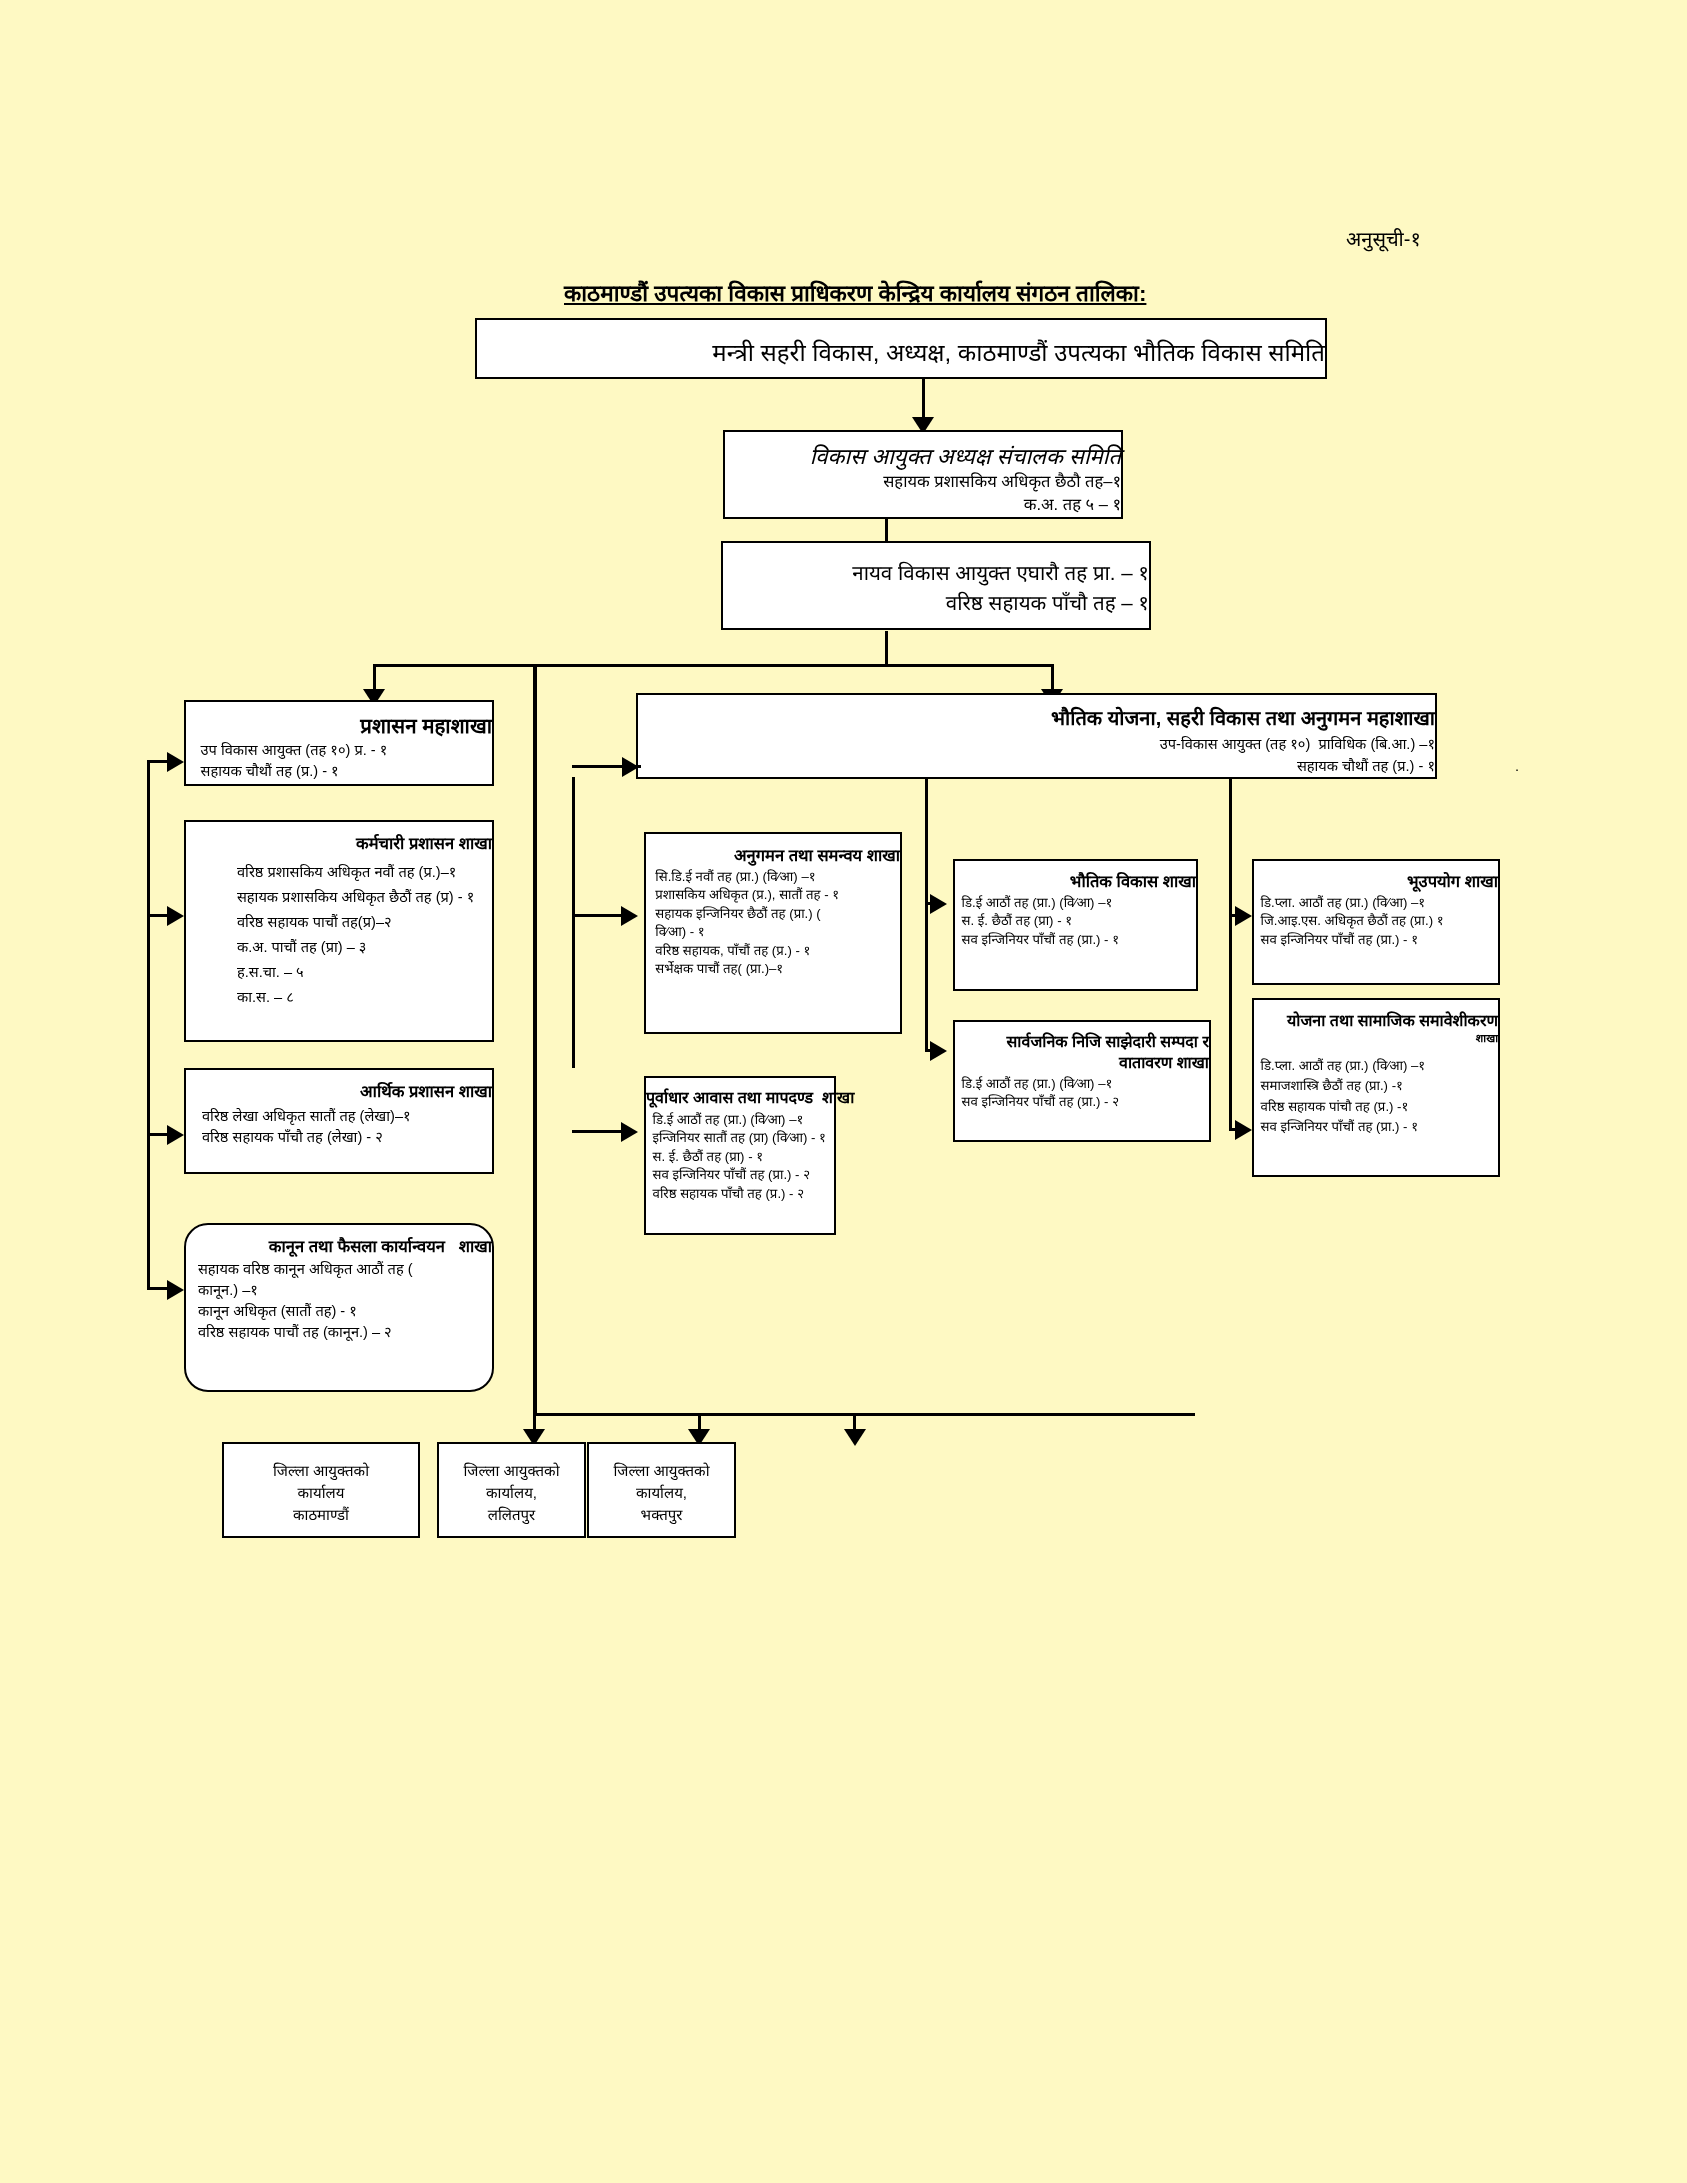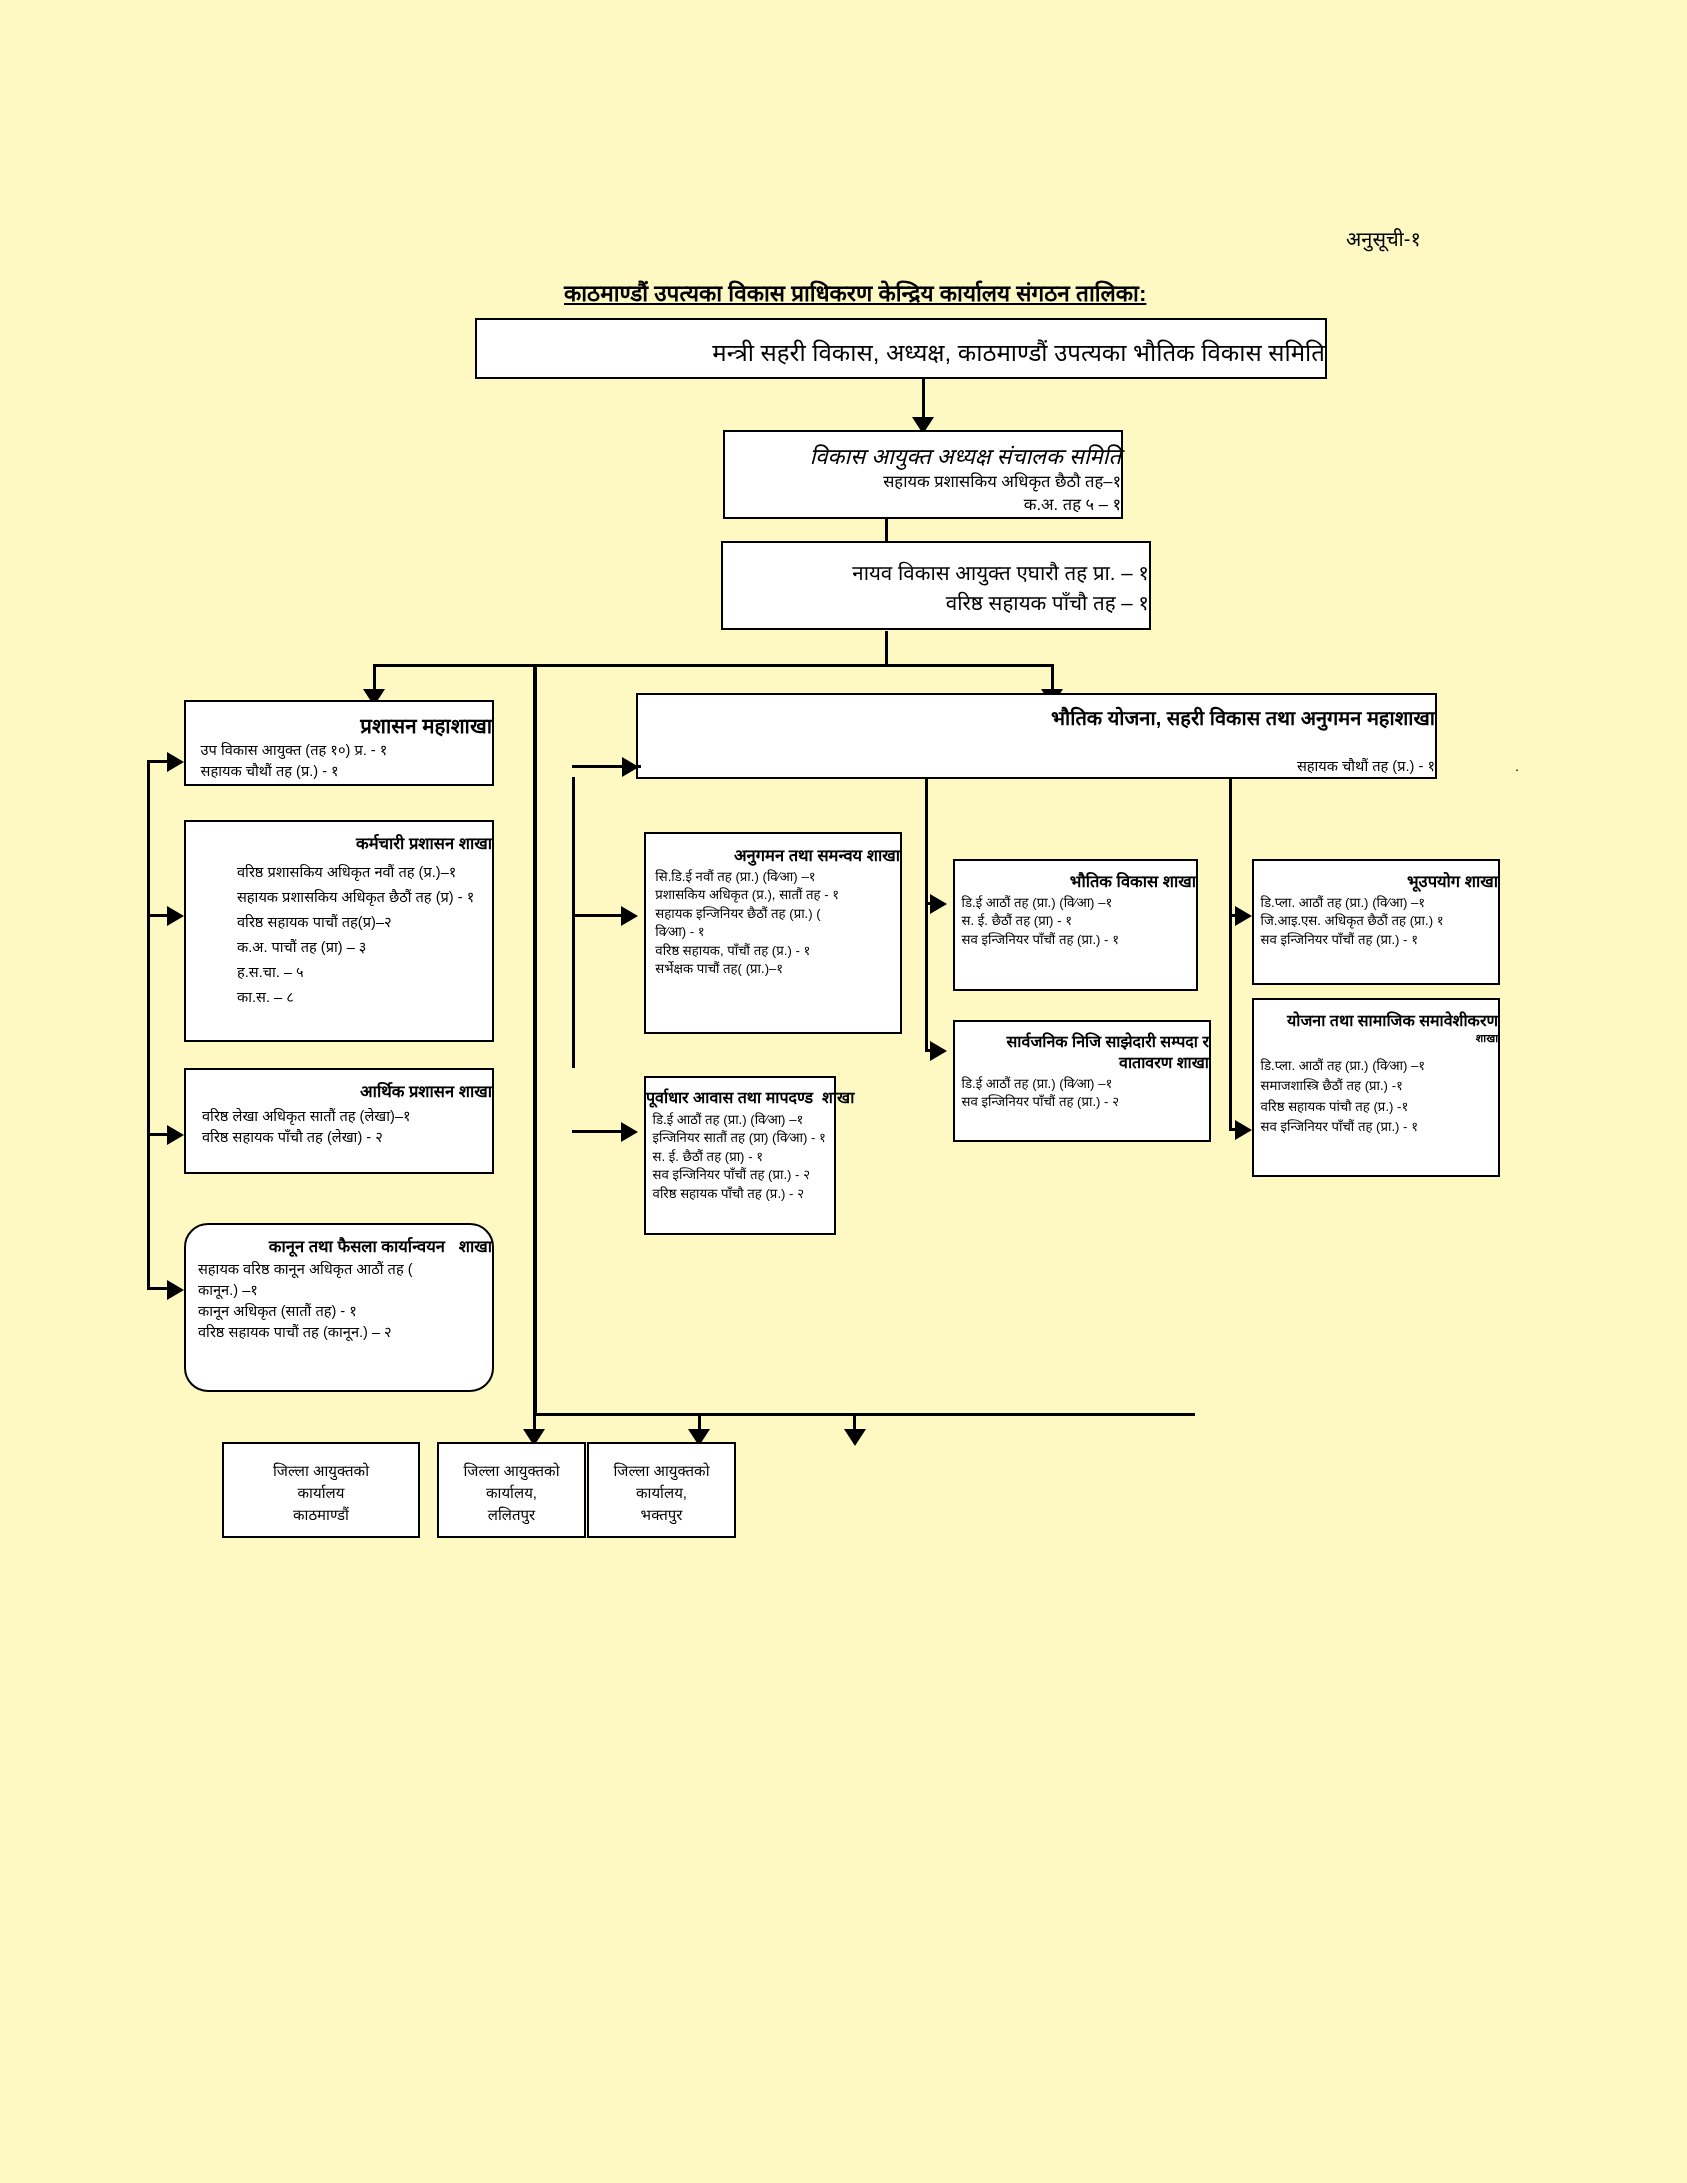--- a/index.html
+++ b/index.html
@@ -141,20 +141,21 @@
       <div>कानून.) –१</div>
       <div>कानून अधिकृत (सातौं तह)  - १</div>
       <div>वरिष्ठ सहायक पाचौं तह (कानून.) – २</div>
     </div>
   </div>
   <div class="ln" style="left:147px;top:1287px;width:24px;height:3.3px;"></div>
   <div class="arrow-r" style="left:167px;top:1280px;"></div>
 
   <div class="bx" style="left:636px;top:693px;width:801px;height:86px;">
     <div class="txt t-big-title ctr" style="left:0;top:9.3px;width:100%;">भौतिक योजना, सहरी विकास तथा अनुगमन महाशाखा</div>
+    <div class="txt t-big-sub ctr" style="left:0;top:38px;width:100%;">उप-विकास आयुक्त (तह १०)  प्राविधिक (बि.आ.) –१</div>
     <div class="txt t-big-sub ctr" style="left:0;top:60px;width:100%;">सहायक चौथौं तह (प्र.) - १</div>
   </div>
 
   <div class="ln" style="left:572px;top:777px;width:3.3px;height:291px;"></div>
 
   <div class="ln" style="left:572px;top:765px;width:69px;height:3.3px;"></div>
   <div class="arrow-r" style="left:622px;top:757px;"></div>
 
   <div class="bx" style="left:644px;top:832px;width:258px;height:202px;">
     <div class="txt t-branch-title ctr" style="left:0;top:9.3px;width:100%;">अनुगमन तथा समन्वय शाखा</div>

